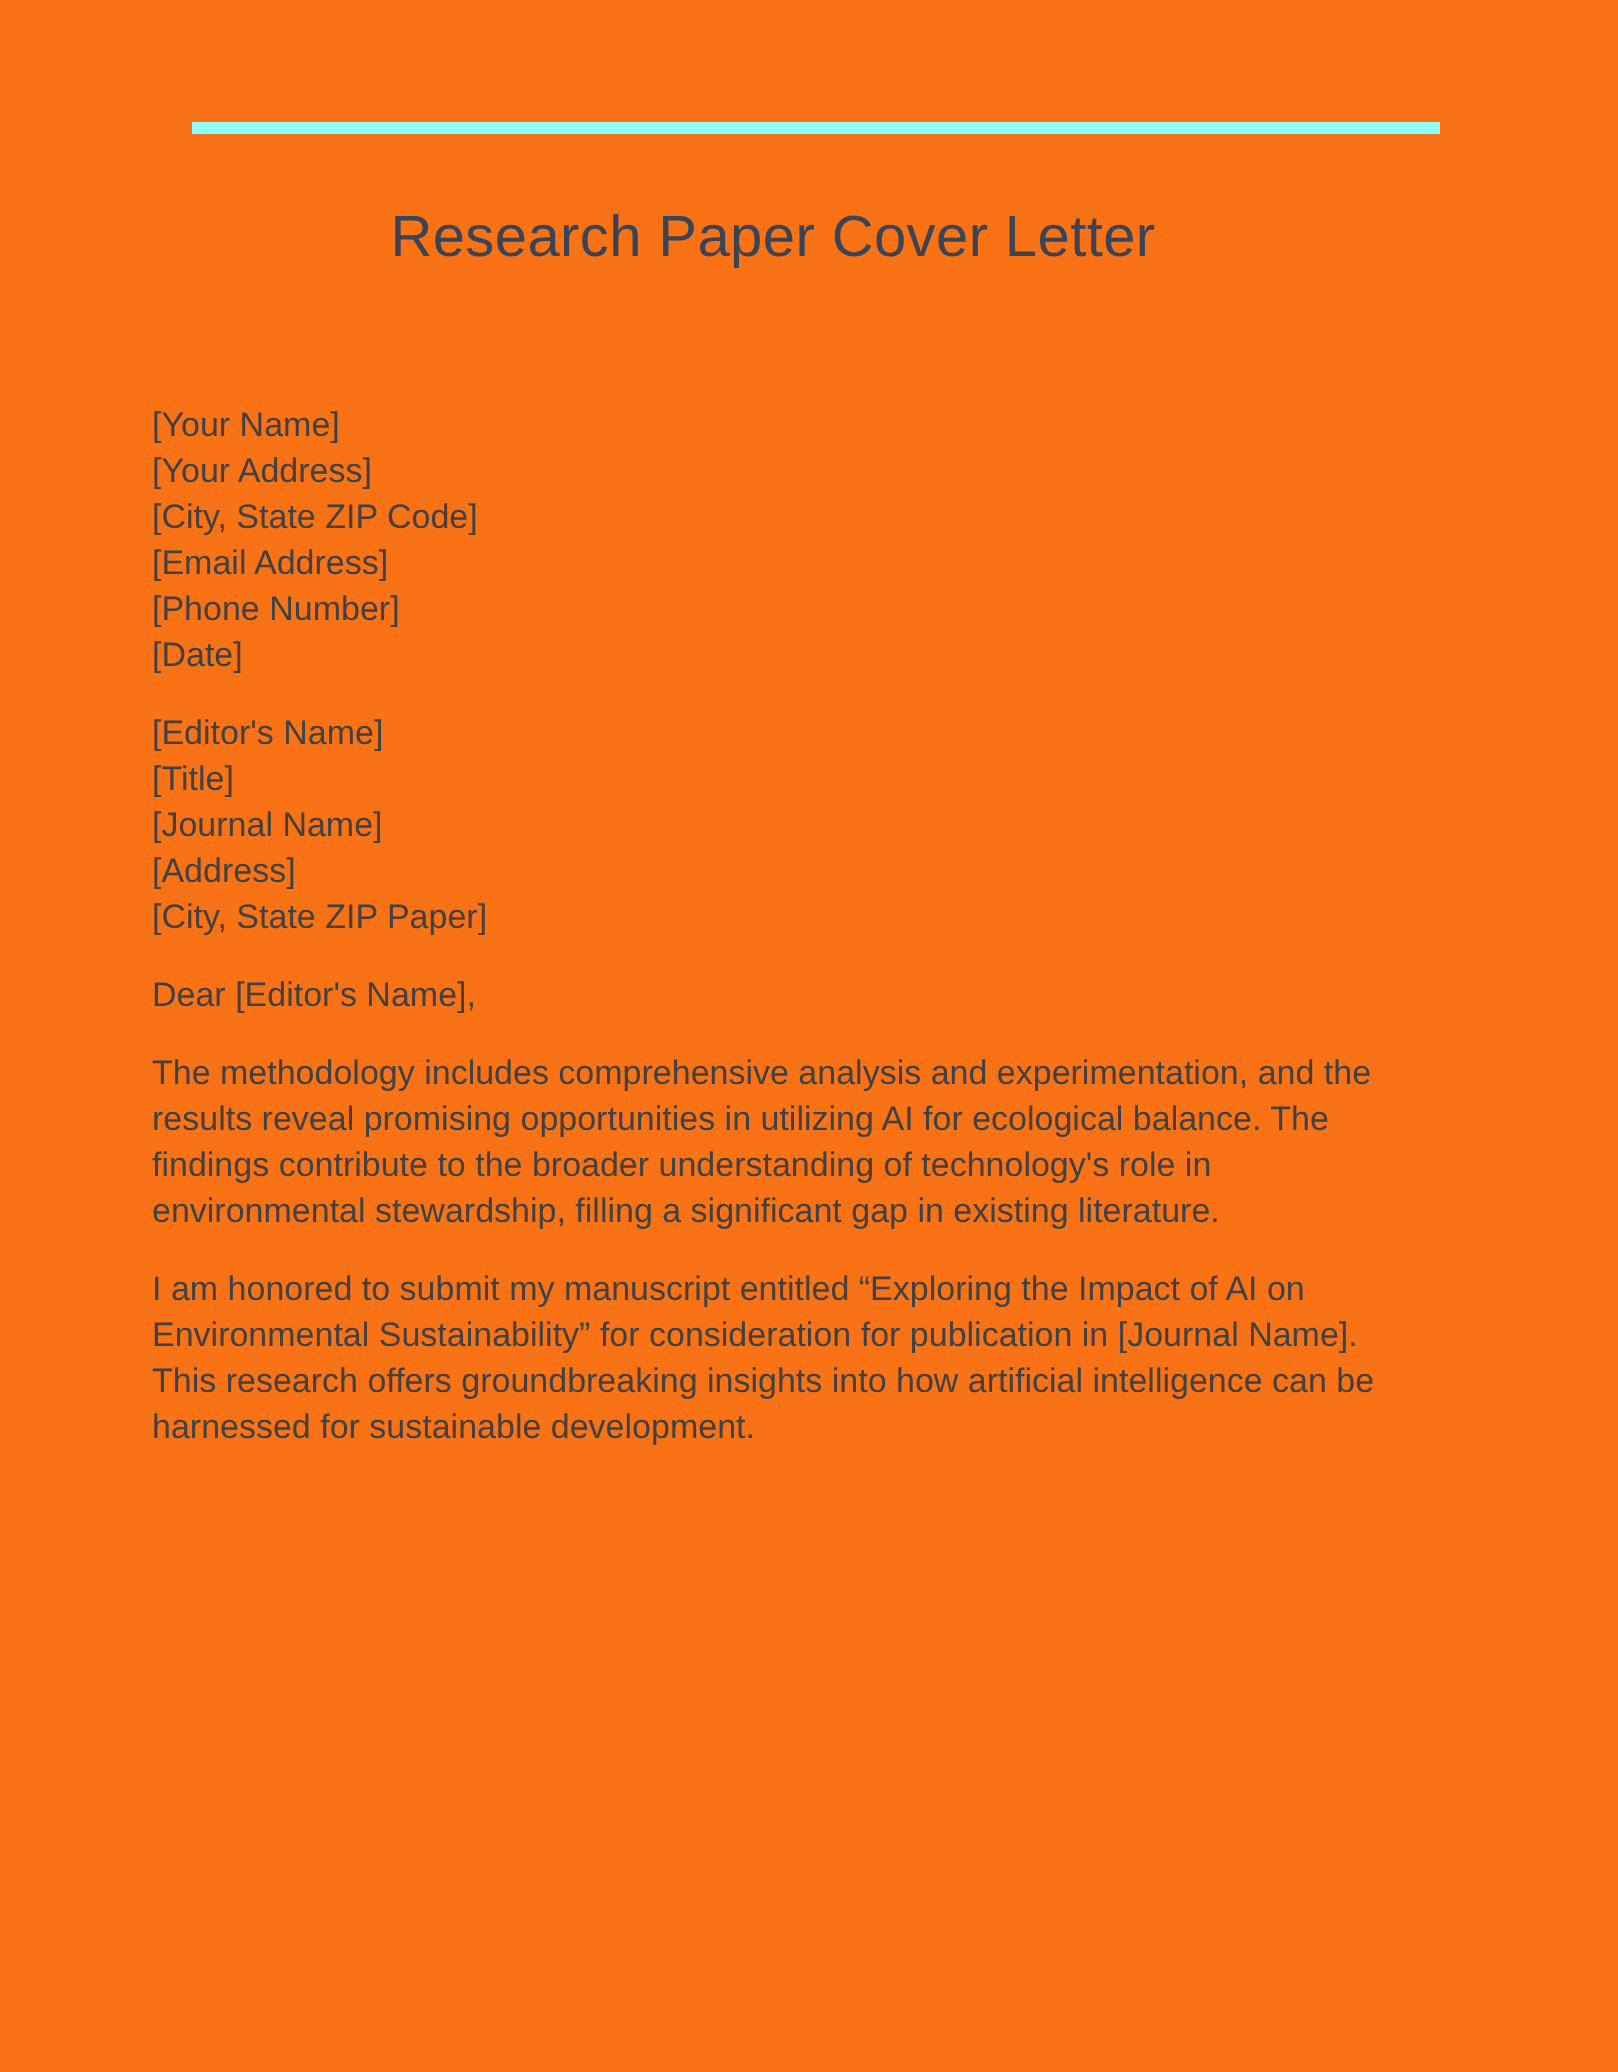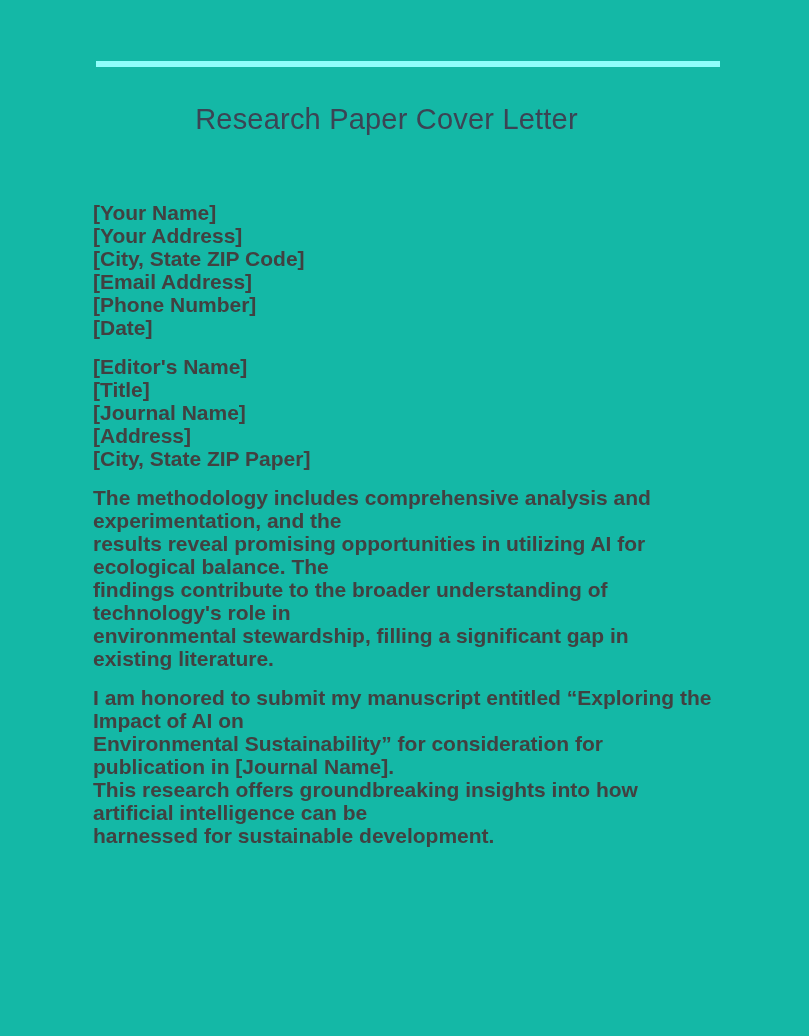--- a/index.html
+++ b/index.html
@@ -4,21 +4,21 @@
 <style>
   html, body {
     margin: 0;
     padding: 0;
     background: #ffffff;
   }
   .page {
     position: relative;
     width: 809px;
     height: 1036px;
-    background: #14b8a6;
+    background: #f97316;
     font-family: "Liberation Sans", sans-serif;
     overflow: hidden;
   }
   .accent-bar {
     position: absolute;
     left: 96px;
     top: 61px;
     width: 624px;
     height: 6px;
     background: #8ffdfb;
@@ -30,27 +30,26 @@
     width: 601px;
     text-align: center;
     font-size: 29px;
     line-height: 36px;
     font-weight: 400;
     color: #3b4454;
     letter-spacing: 0.2px;
   }
   .letter-body {
     position: absolute;
-    left: 93px;
+    left: 76px;
     top: 201px;
     width: 620px;
-    font-size: 21px;
+    font-size: 17px;
     line-height: 23px;
     color: #414141;
-    font-weight: bold;
   }
   .block {
     margin: 0 0 16px 0;
     white-space: pre-line;
   }
   .block:last-child {
     margin-bottom: 0;
   }
 </style>
 </head>
@@ -71,20 +70,21 @@
 [Phone Number]
 [Date]</div>
 
     <div class="block">[Editor's Name]
 [Title]
 [Journal Name]
 [Address]
 [City, State ZIP Paper]</div>
 
 
+    <div class="block">Dear [Editor's Name],</div>
 
     <div class="block">The methodology includes comprehensive analysis and experimentation, and the
 results reveal promising opportunities in utilizing AI for ecological balance. The
 findings contribute to the broader understanding of technology's role in
 environmental stewardship, filling a significant gap in existing literature.</div>
 
     <div class="block">I am honored to submit my manuscript entitled “Exploring the Impact of AI on
 Environmental Sustainability” for consideration for publication in [Journal Name].
 This research offers groundbreaking insights into how artificial intelligence can be
 harnessed for sustainable development.</div>

